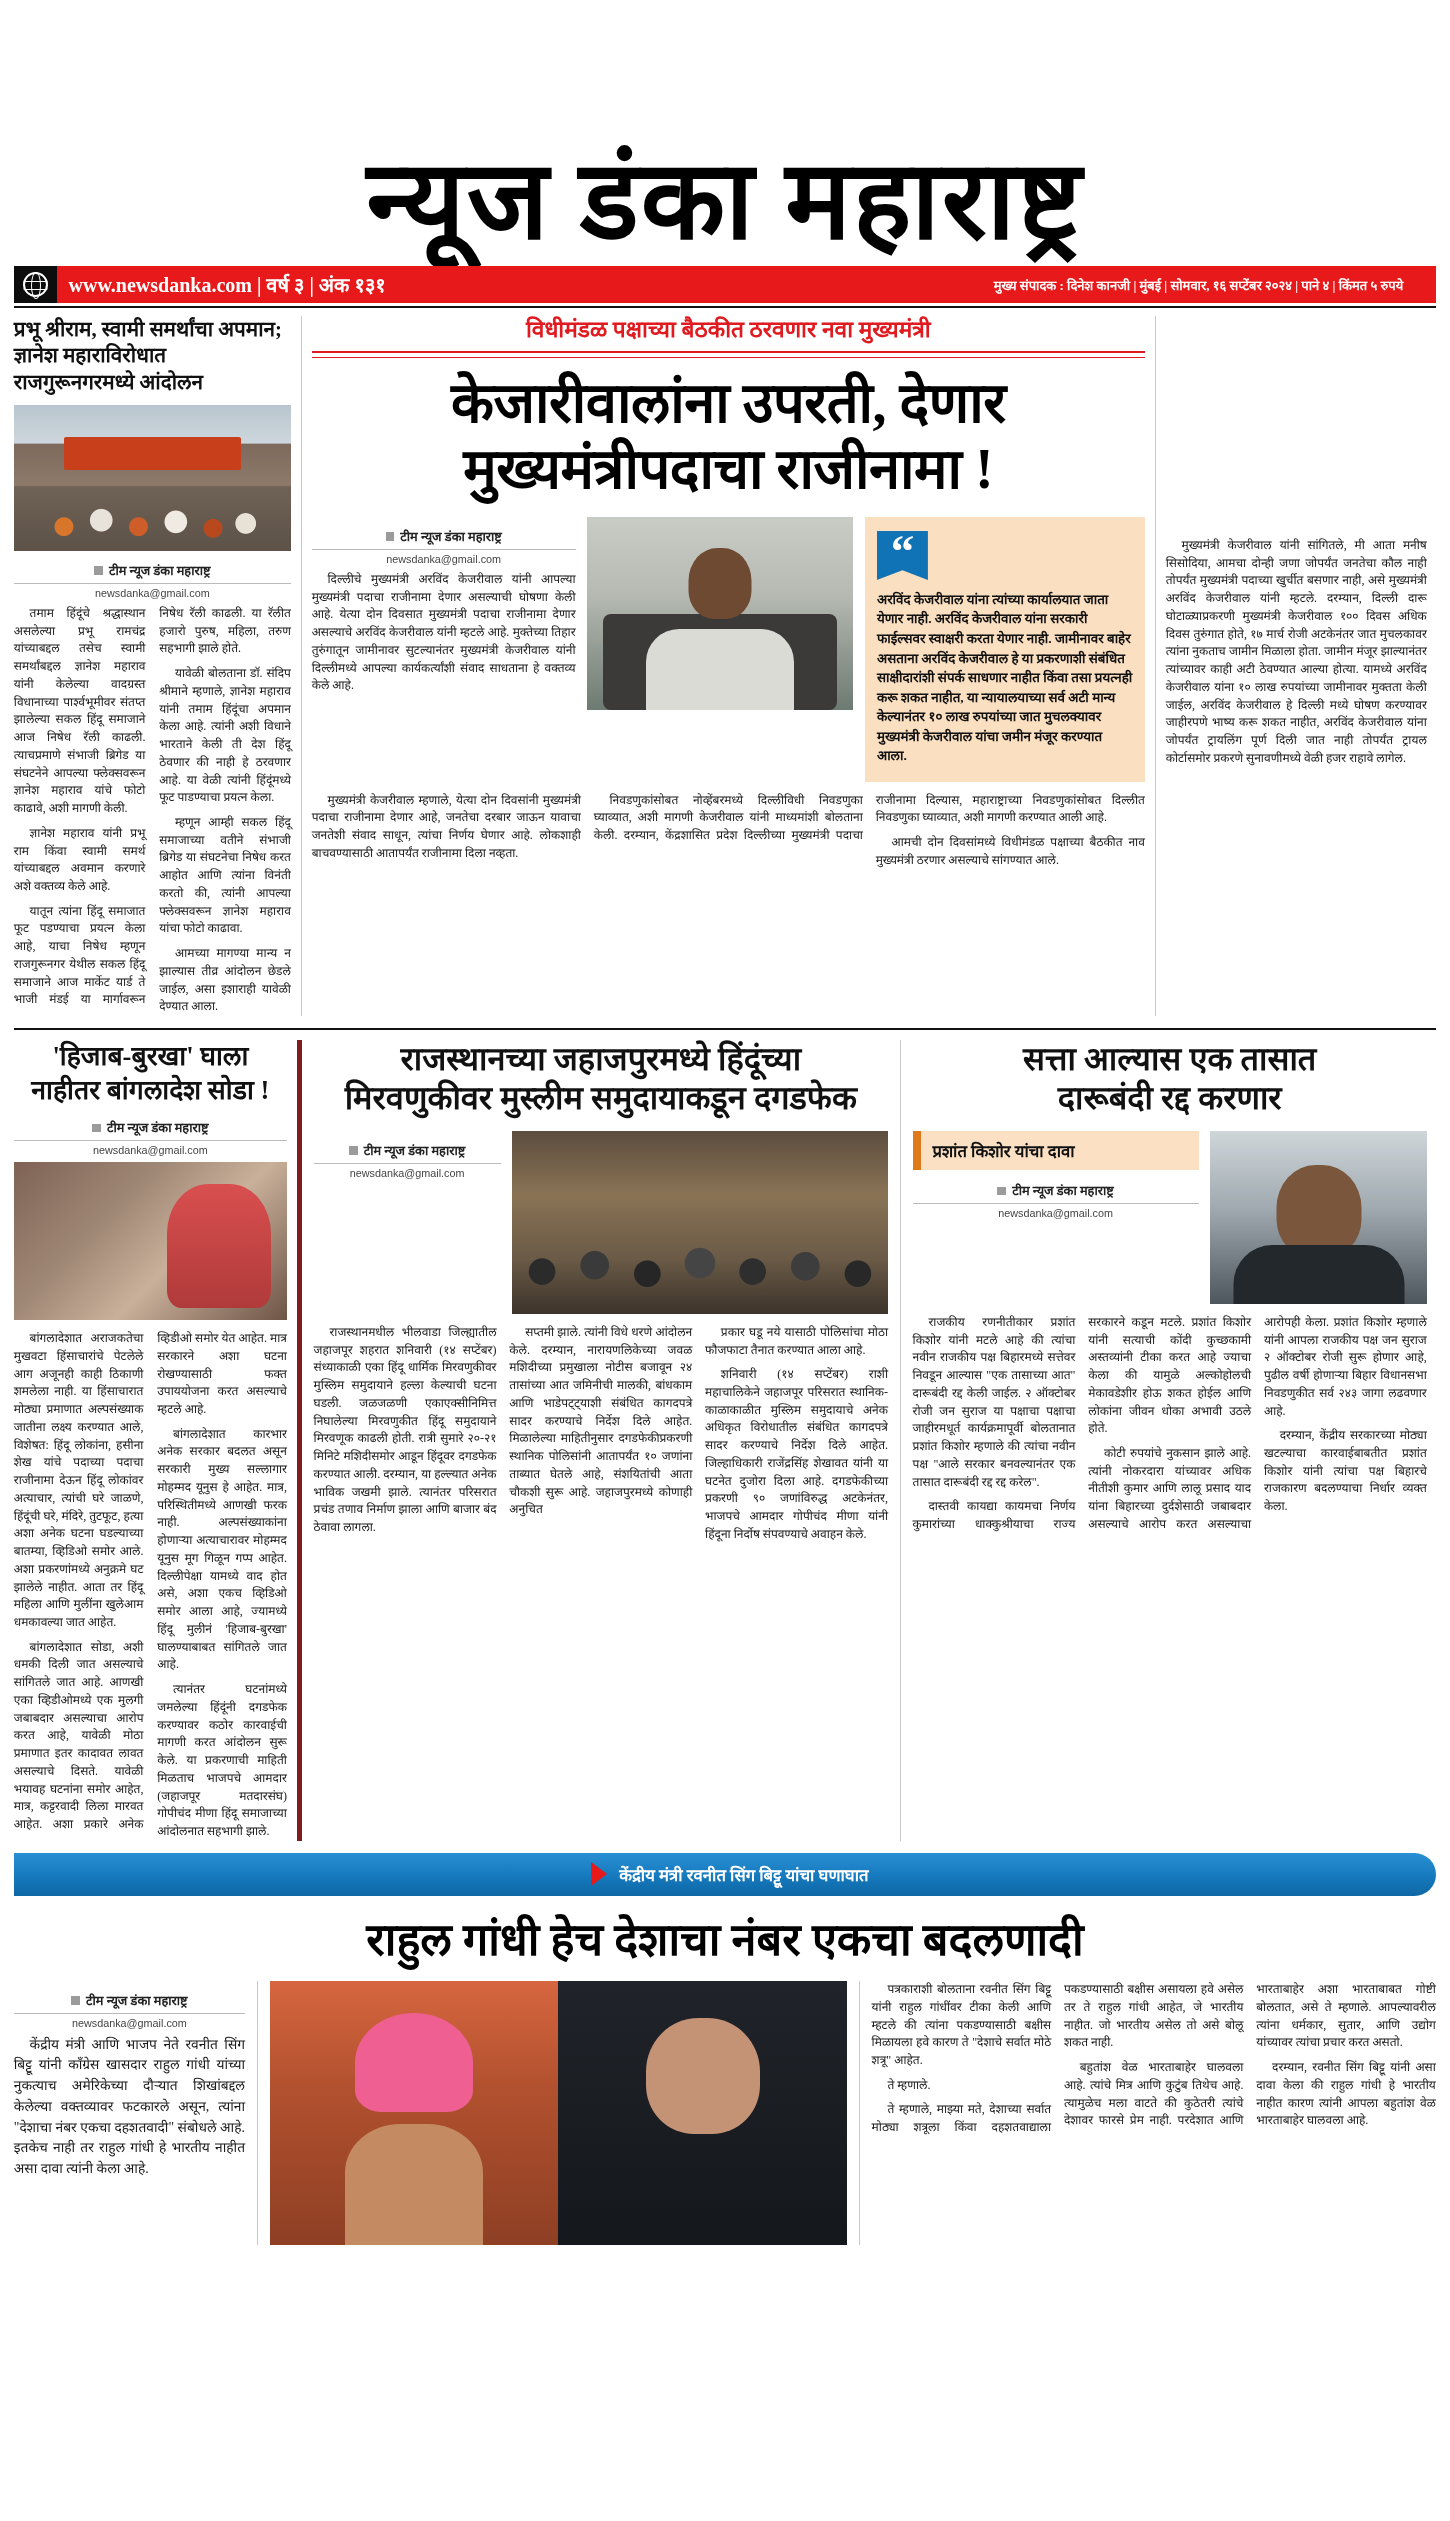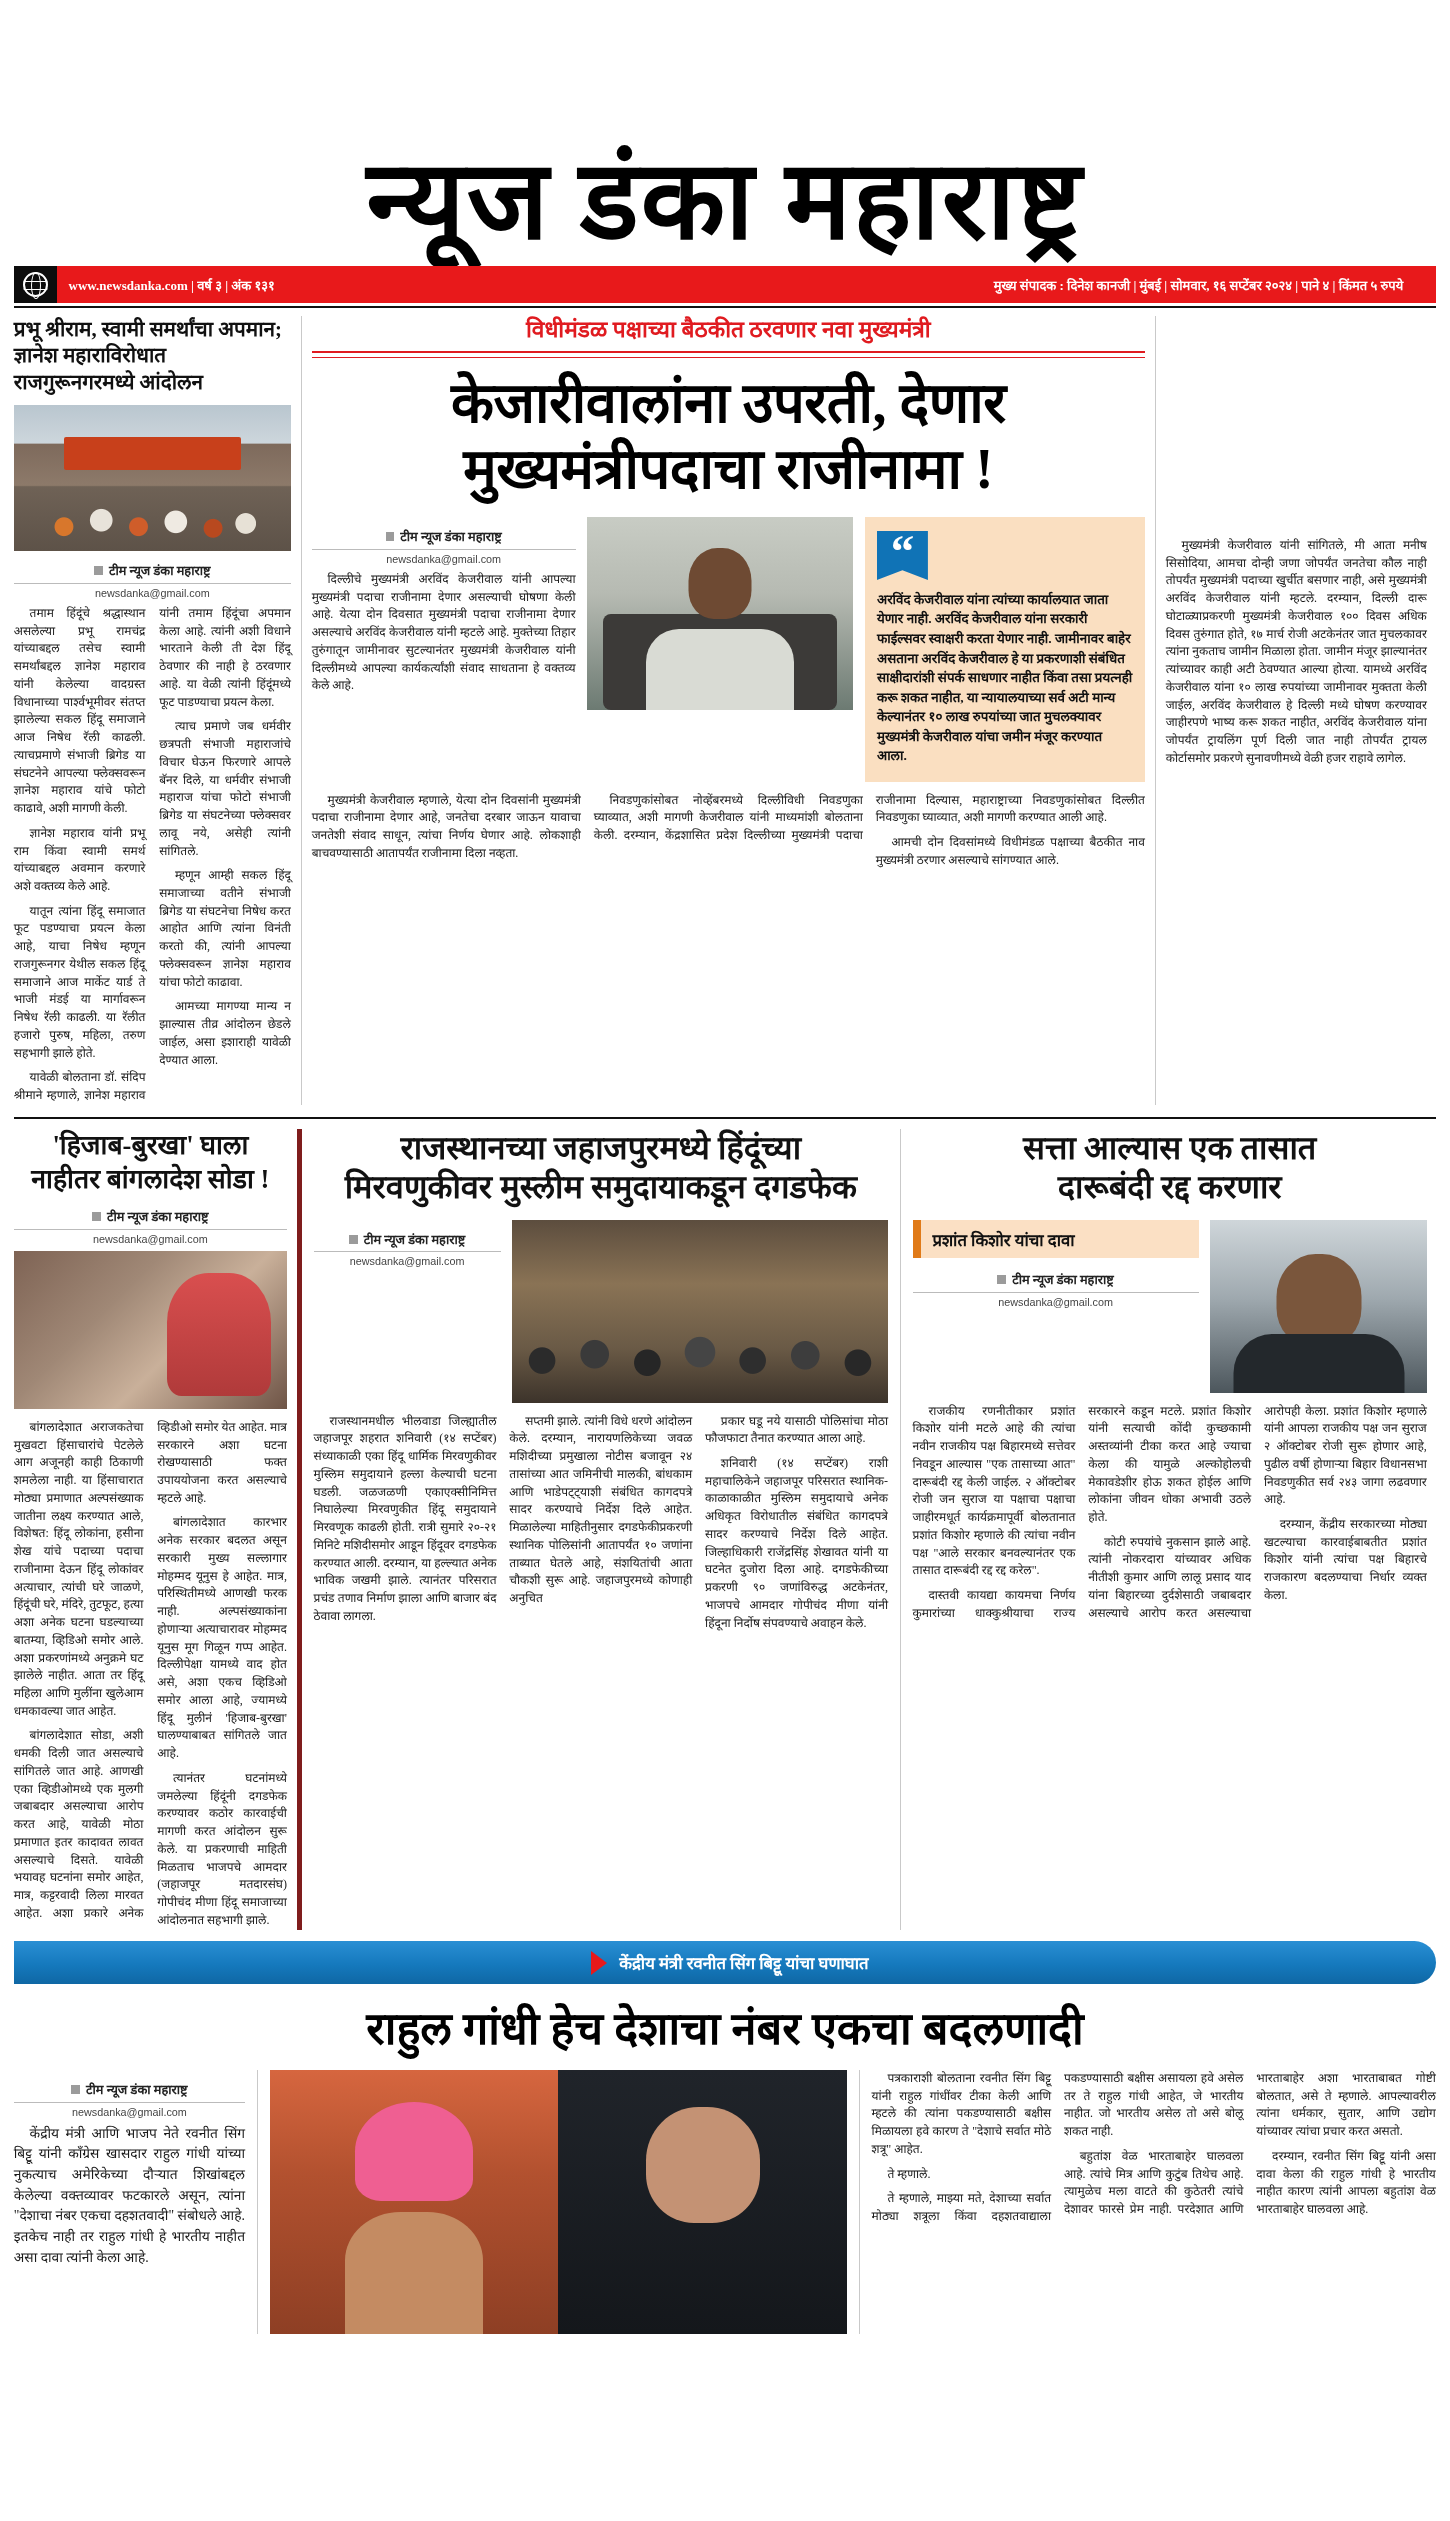--- a/index.html
+++ b/index.html
@@ -50,21 +50,21 @@
     width: 25.6px; height: 25.6px; border-radius: 50%;
     border: 2px solid #fff; position: relative;
   }
   .globe::before, .globe::after {
     content:""; position:absolute; border:1px solid #fff; border-radius:50%;
   }
   .globe::before { left: 6.9px; top: -2px; width: 7.9px; height: 25.6px; }
   .globe::after { left: -2px; top: 6.9px; width: 25.6px; height: 7.9px; border-radius: 2px; border-left:0; border-right:0;}
   .infobar-left {
     font-family: "Liberation Serif", serif;
-    font-weight: 700; font-size: 13px; padding-left: 11.8px; white-space: nowrap;
+    font-weight: 700; font-size: 20px; padding-left: 11.8px; white-space: nowrap;
   }
   .infobar-right {
     margin-left: auto; padding-right: 33px;
     font-family: "Liberation Serif", serif;
     font-weight: 700; font-size: 13px; white-space: nowrap;
   }
 
   
   .top-section { display: flex; gap: 0; border-top: 2px solid #111; padding-top: 7.9px;}
   .col-left   { width: 288px; padding-right: 9.9px; border-right: 1px solid #c9c9c9;}
@@ -307,21 +307,20 @@
       </div>
       <div class="byline">
         <div class="byline-name"><span class="sq"></span><span>टीम न्यूज डंका महाराष्ट्र</span></div>
         <div class="byline-mail">newsdanka@gmail.com</div>
       </div>
       <div class="body-cols-2">
         <p class="bodytext">तमाम हिंदूंचे श्रद्धास्थान असलेल्या प्रभू रामचंद्र यांच्याबद्दल तसेच स्वामी समर्थांबद्दल ज्ञानेश महाराव यांनी केलेल्या वादग्रस्त विधानाच्या पार्श्वभूमीवर संतप्त झालेल्या सकल हिंदू समाजाने आज निषेध रॅली काढली. त्याचप्रमाणे संभाजी ब्रिगेड या संघटनेने आपल्या फ्लेक्सवरून ज्ञानेश महाराव यांचे फोटो काढावे, अशी मागणी केली.</p>
         <p class="bodytext">ज्ञानेश महाराव यांनी प्रभू राम किंवा स्वामी समर्थ यांच्याबद्दल अवमान करणारे अशे वक्तव्य केले आहे.</p>
         <p class="bodytext">यातून त्यांना हिंदू समाजात फूट पडण्याचा प्रयत्न केला आहे, याचा निषेध म्हणून राजगुरूनगर येथील सकल हिंदू समाजाने आज मार्केट यार्ड ते भाजी मंडई या मार्गावरून निषेध रॅली काढली. या रॅलीत हजारो पुरुष, महिला, तरुण सहभागी झाले होते.</p>
         <p class="bodytext">यावेळी बोलताना डॉ. संदिप श्रीमाने म्हणाले, ज्ञानेश महाराव यांनी तमाम हिंदूंचा अपमान केला आहे. त्यांनी अशी विधाने भारताने केली ती देश हिंदू ठेवणार की नाही हे ठरवणार आहे. या वेळी त्यांनी हिंदूंमध्ये फूट पाडण्याचा प्रयत्न केला.</p>
-        <p class="bodytext">त्याच प्रमाणे जब धर्मवीर छत्रपती संभाजी महाराजांचे विचार घेऊन फिरणारे आपले बॅनर दिले, या धर्मवीर संभाजी महाराज यांचा फोटो संभाजी ब्रिगेड या संघटनेच्या फ्लेक्सवर लावू नये, असेही त्यांनी सांगितले.</p>
         <p class="bodytext">म्हणून आम्ही सकल हिंदू समाजाच्या वतीने संभाजी ब्रिगेड या संघटनेचा निषेध करत आहोत आणि त्यांना विनंती करतो की, त्यांनी आपल्या फ्लेक्सवरून ज्ञानेश महाराव यांचा फोटो काढावा.</p>
         <p class="bodytext">आमच्या मागण्या मान्य न झाल्यास तीव्र आंदोलन छेडले जाईल, असा इशाराही यावेळी देण्यात आला.</p>
       </div>
     </div>
 
     <div class="col-mid">
       <div class="kicker">विधीमंडळ पक्षाच्या बैठकीत ठरवणार नवा मुख्यमंत्री</div>
       <div class="kicker-rule"></div>
       <div class="lead-headline">केजारीवालांना उपरती, देणार</div>
       <div class="lead-headline" style="margin-top:-13.8px">मुख्यमंत्रीपदाचा राजीनामा !</div>

